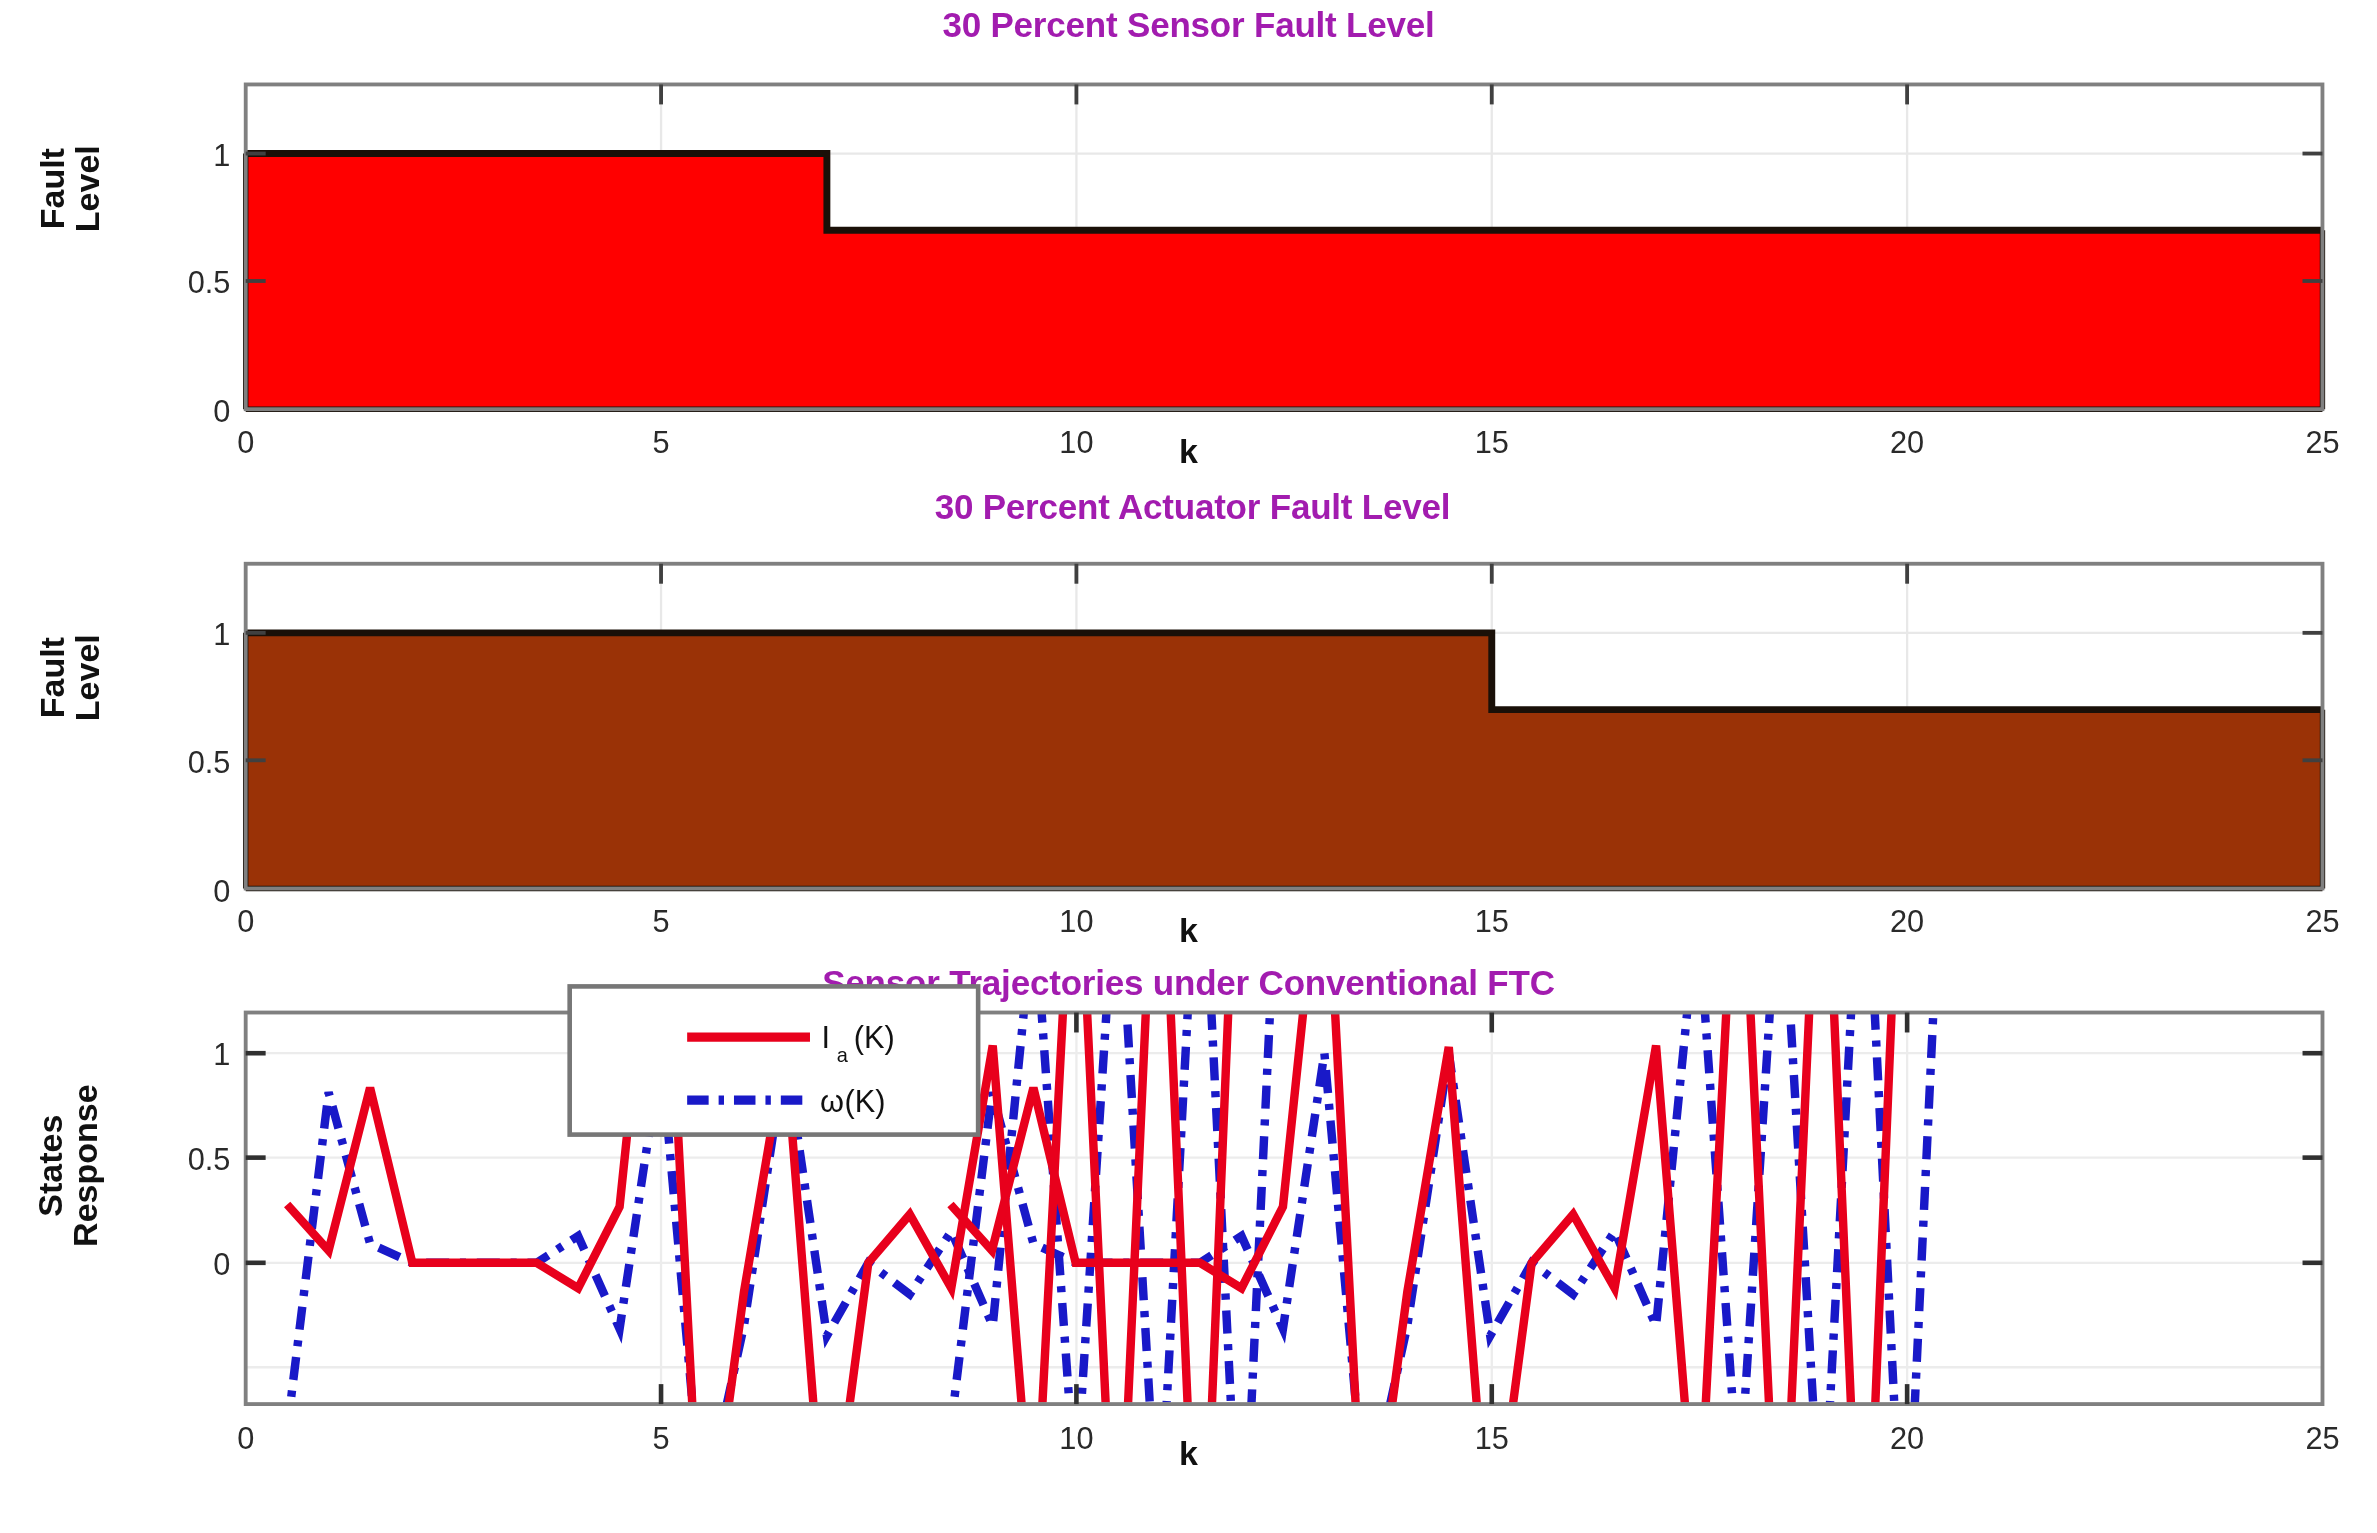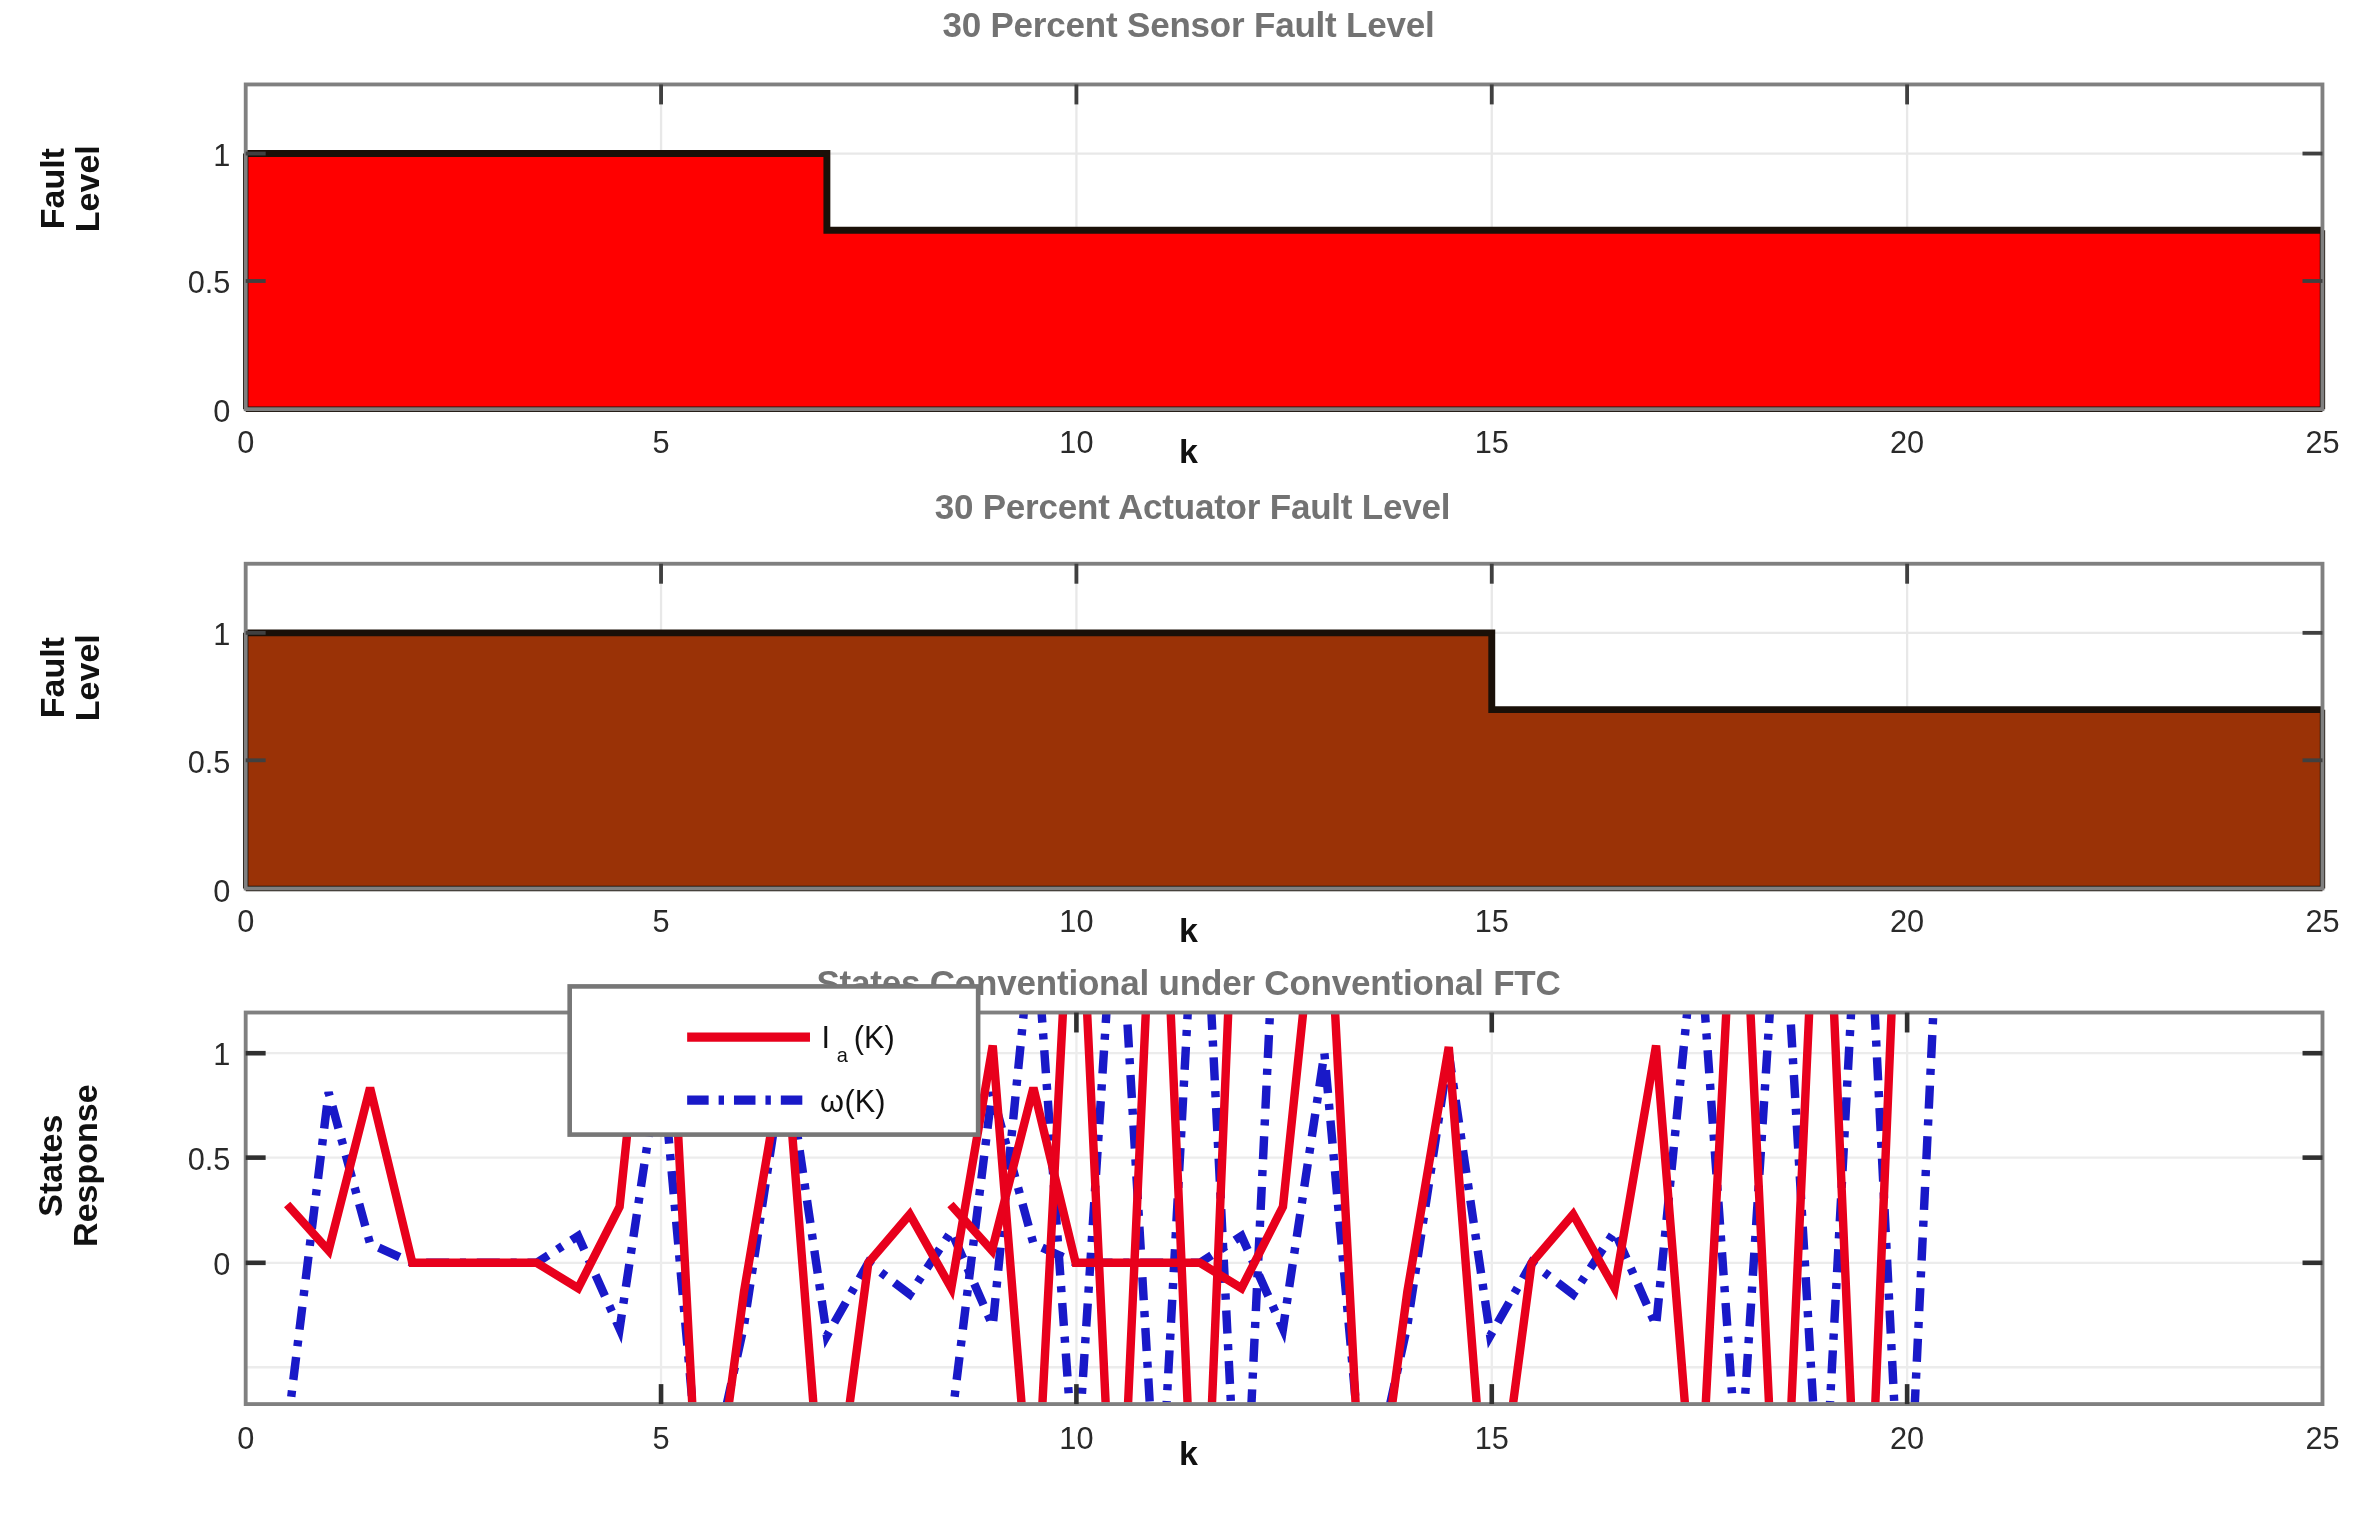--- a/index.html
+++ b/index.html
@@ -28,21 +28,21 @@
   .panel-2 { height: 478px; }
   .panel-3 { height: 580px; }
 
   .panel-title {
     position: absolute;
     left: 0;
     right: 0;
     text-align: center;
     font-weight: bold;
     font-size: 35px;
-    color: #737373;
+    color: #a21caf;
     letter-spacing: -0.2px;
     white-space: nowrap;
   }
   .p1-title { top: 4.6px; }
   .p2-title { top: 10.8px; margin-left: 8px; }
   .p3-title { top: 9.2px; }
 
   .ylabel {
     position: absolute;
     font-weight: bold;
@@ -189,21 +189,21 @@
       <text class="tick-text" x="1402" y="594" text-anchor="middle">10</text>
       <text class="tick-text" x="1943" y="594" text-anchor="middle">15</text>
       <text class="tick-text" x="2484" y="594" text-anchor="middle">20</text>
       <text class="tick-text" x="3025" y="594" text-anchor="middle">25</text>
     </svg>
 
     <div class="xlabel" style="top:435px;">k</div>
   </div>
 
   <div class="panel panel-3">
-    <div class="panel-title p3-title">States Conventional under Conventional FTC</div>
+    <div class="panel-title p3-title">Sensor Trajectories under Conventional FTC</div>
 
     <div class="ylabel" style="left:-63px; top:177px; width:261px;">States
 Response</div>
 
     <svg class="plotsvg" width="2377" height="580" viewBox="0 0 3096 755">
       <defs>
         <clipPath id="p3clip">
           <rect x="322" y="78" width="2701" height="506"></rect>
         </clipPath>
       </defs>

